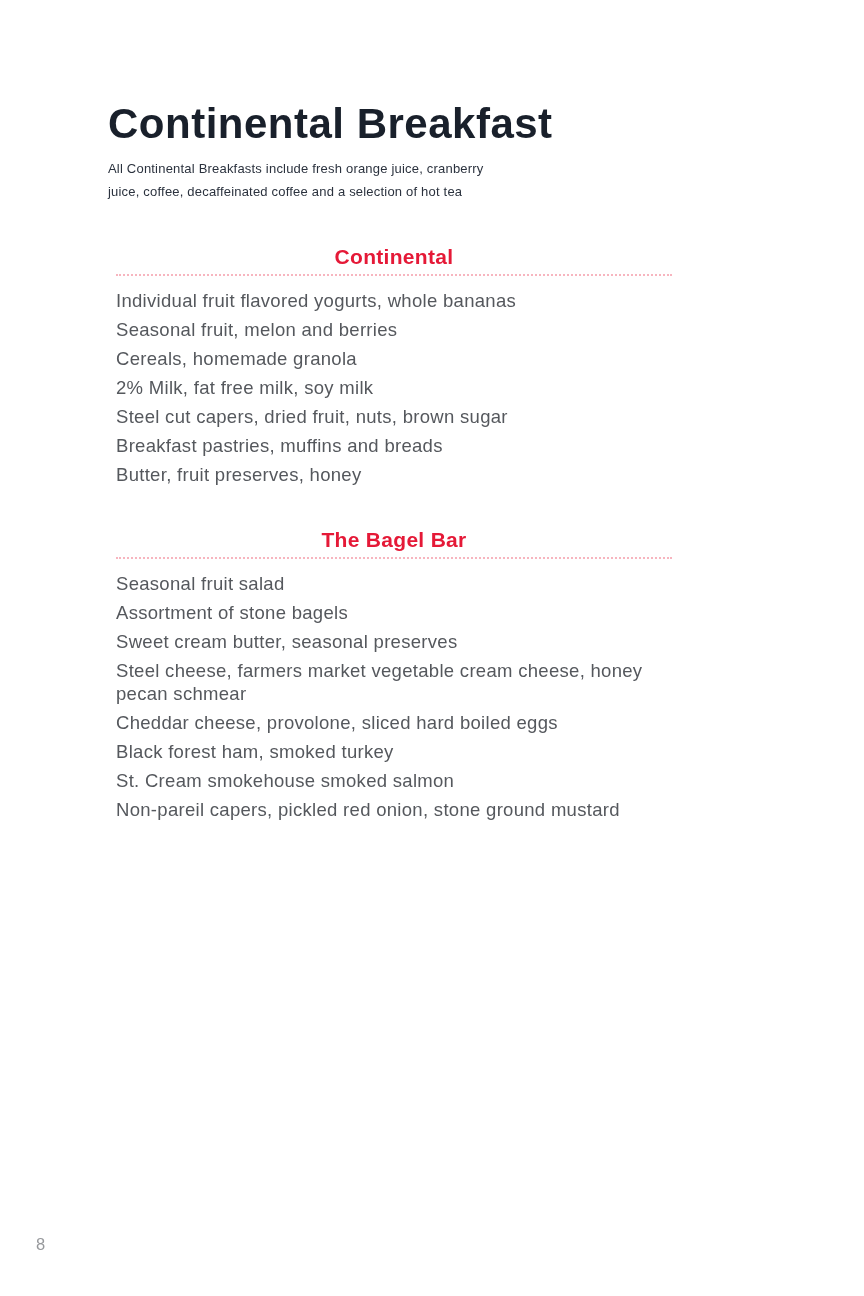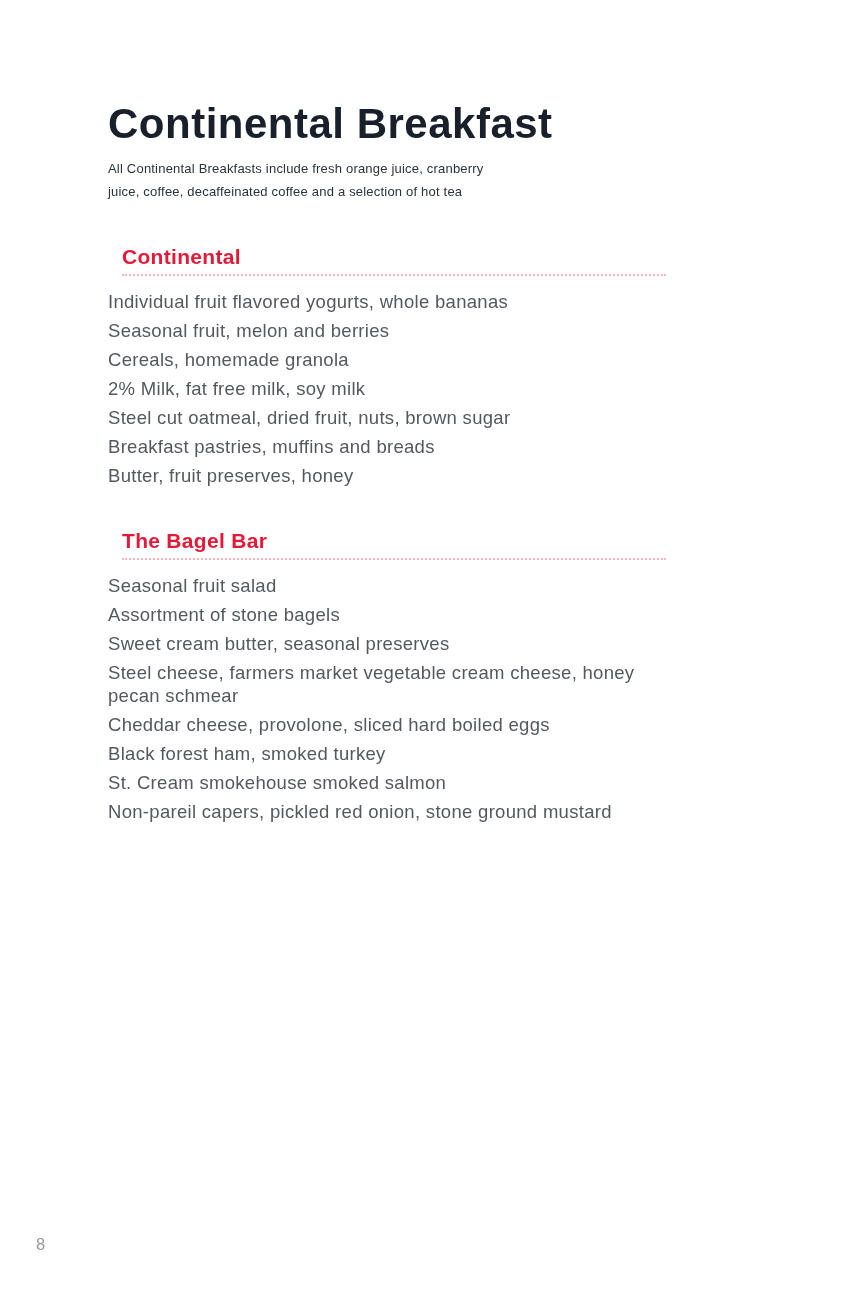--- a/index.html
+++ b/index.html
@@ -37,32 +37,33 @@
   .subtitle {
     font-size: 13px;
     line-height: 22.5px;
     letter-spacing: 0.2px;
     color: var(--subtitle-dark);
   }
   .menu-section {
     margin-top: 44px;
   }
   h2.section-heading {
-    margin: 14px;
+    margin: 8px;
     font-size: 21px;
     line-height: 20px;
     font-weight: bold;
     letter-spacing: 0.3px;
     color: var(--brand-red);
     padding-bottom: 7px;
     border-bottom: 2px dotted rgba(229, 25, 55, 0.32);
+    text-align: center;
   }
   ul.item-list {
     list-style: none;
-    margin: 13px 0 0 0;
+    margin: 13px 0 0 8px;
     padding: 0;
   }
   li.menu-item {
     font-size: 18.5px;
     line-height: 23px;
     letter-spacing: 0.3px;
     color: var(--body-gray);
     margin-bottom: 6px;
     max-width: 600px;
   }
@@ -88,21 +89,21 @@
   </div>
 
   <div id="sections">
   <section class="menu-section">
     <h2 class="section-heading">Continental</h2>
     <ul class="item-list">
           <li class="menu-item">Individual fruit flavored yogurts, whole bananas</li>
           <li class="menu-item">Seasonal fruit, melon and berries</li>
           <li class="menu-item">Cereals, homemade granola</li>
           <li class="menu-item">2% Milk, fat free milk, soy milk</li>
-          <li class="menu-item">Steel cut oatmeal, dried fruit, nuts, brown sugar</li>
+          <li class="menu-item">Steel cut capers, dried fruit, nuts, brown sugar</li>
           <li class="menu-item">Breakfast pastries, muffins and breads</li>
           <li class="menu-item">Butter, fruit preserves, honey</li>
         </ul>
   </section>
 
   <section class="menu-section">
     <h2 class="section-heading">The Bagel Bar</h2>
     <ul class="item-list">
           <li class="menu-item">Seasonal fruit salad</li>
           <li class="menu-item">Assortment of stone bagels</li>

